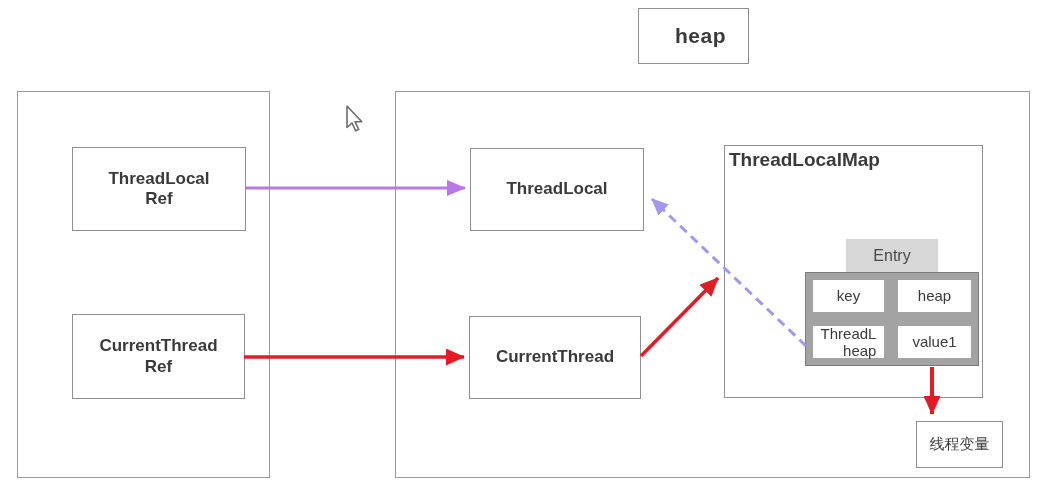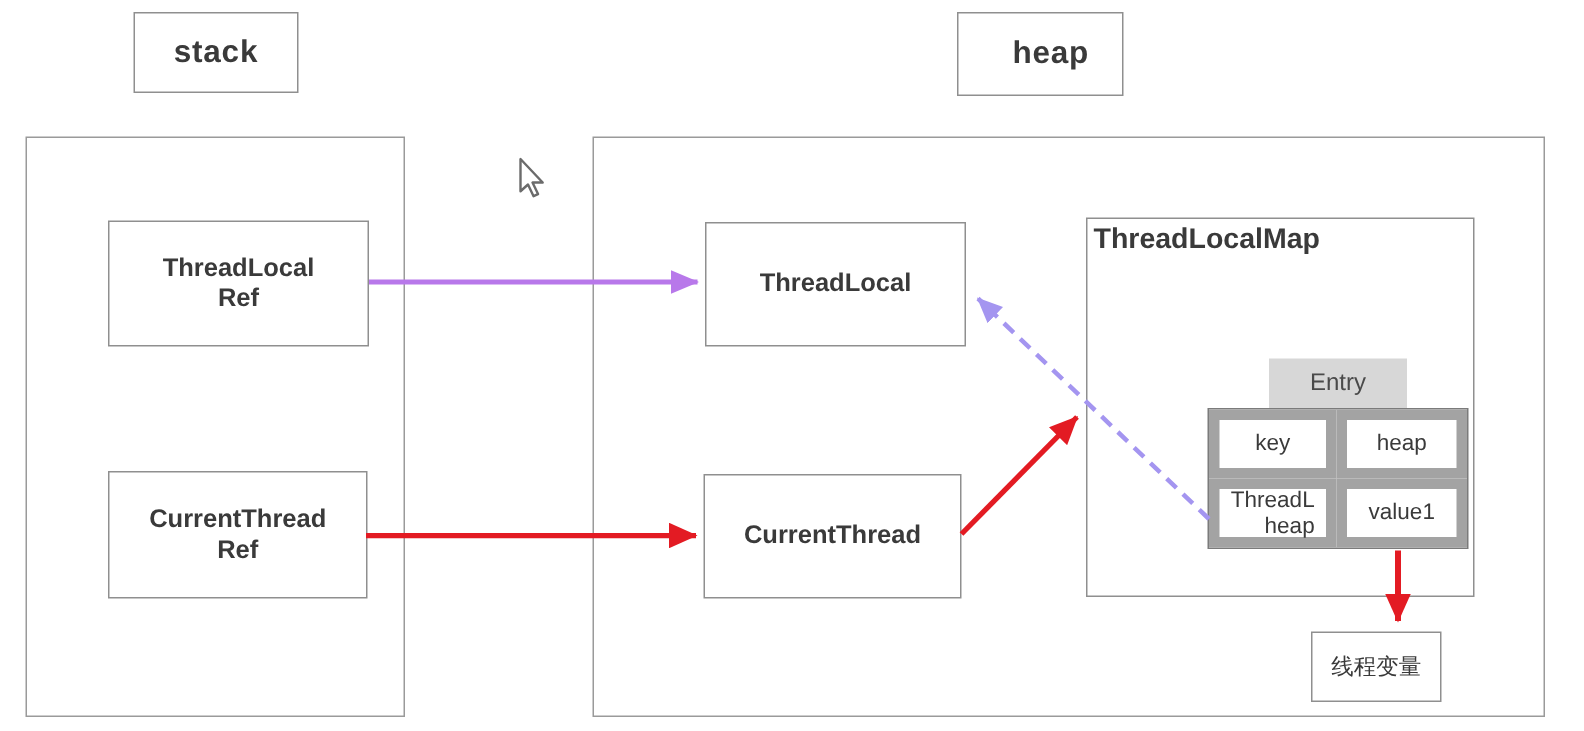--- a/index.html
+++ b/index.html
@@ -32,23 +32,20 @@
     font-size:15px;line-height:1.15;text-align:right;box-sizing:border-box;
   }
   .cn-box{font-size:15px;font-weight:normal;}
   .arrow-layer{position:absolute;left:0;top:0;pointer-events:none;}
 </style>
 </head>
 <body>
 
 <div class="canvas">
 
-  <div class="box tag-label" style="left:89px;top:8px;width:110px;height:54px;">
-    <span>stack</span>
-  </div>
   <div class="box tag-label" style="left:638px;top:8px;width:111px;height:56px;padding-left:14px;">
     <span>heap</span>
   </div>
 
   <div class="region" style="left:17px;top:91px;width:253px;height:387px;">
     <div class="box node-label" style="left:54px;top:55px;width:174px;height:84px;">
       <span>ThreadLocal</span>
       <span>Ref</span>
     </div>
     <div class="box node-label" style="left:54px;top:222px;width:173px;height:85px;">
@@ -76,21 +73,21 @@
         <div class="cell">
           <span style="display:block">
             <span>ThreadL</span><br>
             <span>heap</span>
           </span>
         </div>
         <div class="cell">value1</div>
       </div>
     </div>
 
-    <div class="box cn-box" style="left:478px;top:329px;width:87px;height:47px;">
+    <div class="box cn-box" style="left:520px;top:329px;width:87px;height:47px;">
       <span>线程变量</span>
     </div>
   </div>
 
   <svg class="arrow-layer" width="1056" height="487" viewBox="0 0 1056 487">
     <defs>
       <marker id="ah-purple" markerUnits="userSpaceOnUse" markerWidth="19" markerHeight="16" refX="18" refY="8" orient="auto">
         <path d="M0,0 L19,8 L0,16 Z" fill="#b878ea"></path>
       </marker>
       <marker id="ah-dpurple" markerUnits="userSpaceOnUse" markerWidth="17" markerHeight="15" refX="16" refY="7.5" orient="auto">

